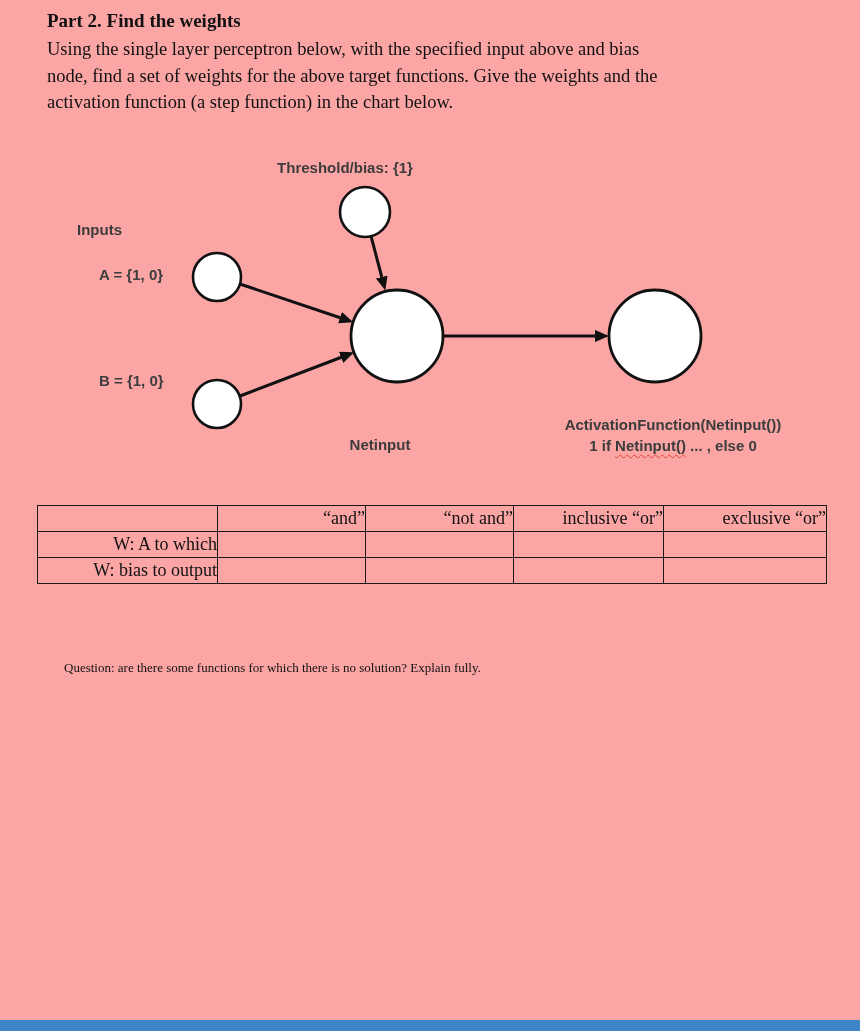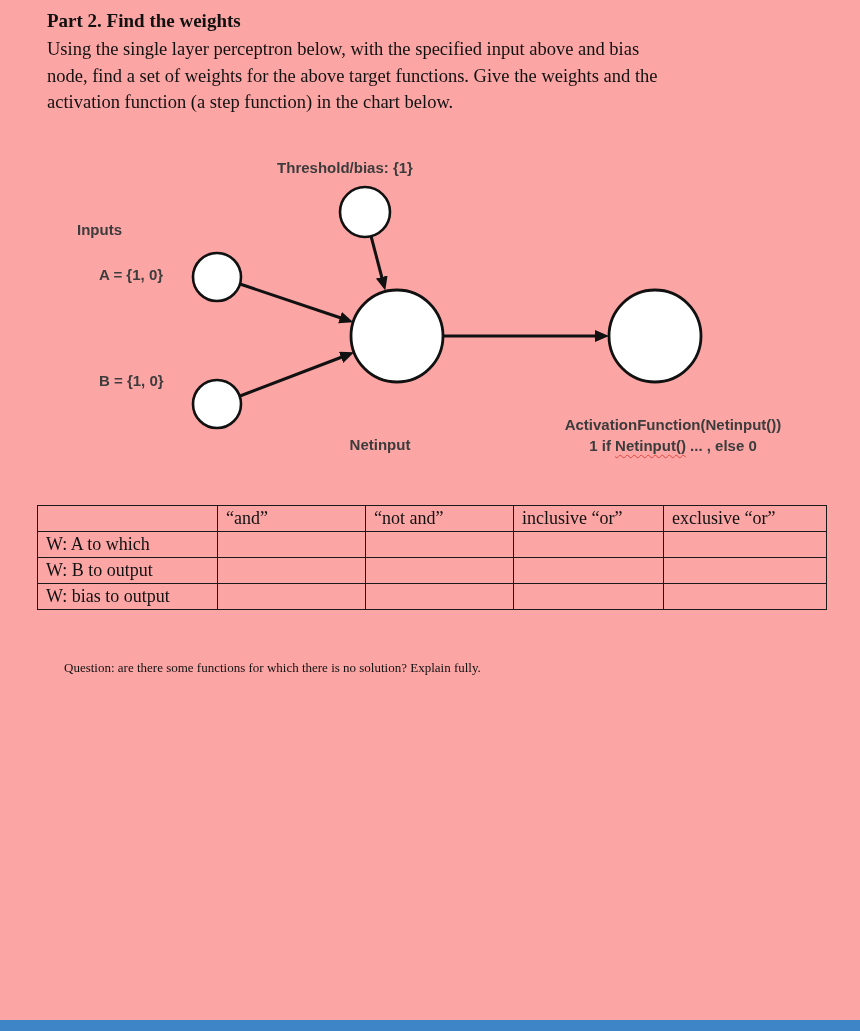--- a/index.html
+++ b/index.html
@@ -62,21 +62,21 @@
     width: 789px;
     border-collapse: collapse;
     table-layout: fixed;
     font-size: 18px;
   }
   .weights-table th, .weights-table td {
     border: 1.6px solid #1a1a1a;
     height: 26px;
     padding: 0 0 0 8px;
     font-weight: normal;
-    text-align: left;
+    text-align: right;
     vertical-align: middle;
     overflow: hidden;
     white-space: nowrap;
   }
   .weights-table col.c0 { width: 180px; }
   .weights-table col.c1 { width: 148px; }
   .weights-table col.c2 { width: 148px; }
   .weights-table col.c3 { width: 150px; }
   .weights-table col.c4 { width: 163px; }
 
@@ -158,27 +158,20 @@
     </thead>
     <tbody>
       <tr>
         <td>W: A to which</td>
         <td></td>
         <td></td>
         <td></td>
         <td></td>
       </tr>
       <tr>
-        <td>W: B to output</td>
-        <td></td>
-        <td></td>
-        <td></td>
-        <td></td>
-      </tr>
-      <tr>
         <td>W: bias to output</td>
         <td></td>
         <td></td>
         <td></td>
         <td></td>
       </tr>
     </tbody>
   </table>
 
   <div class="question">Question: are there some functions for which there is no solution? Explain fully.</div>

